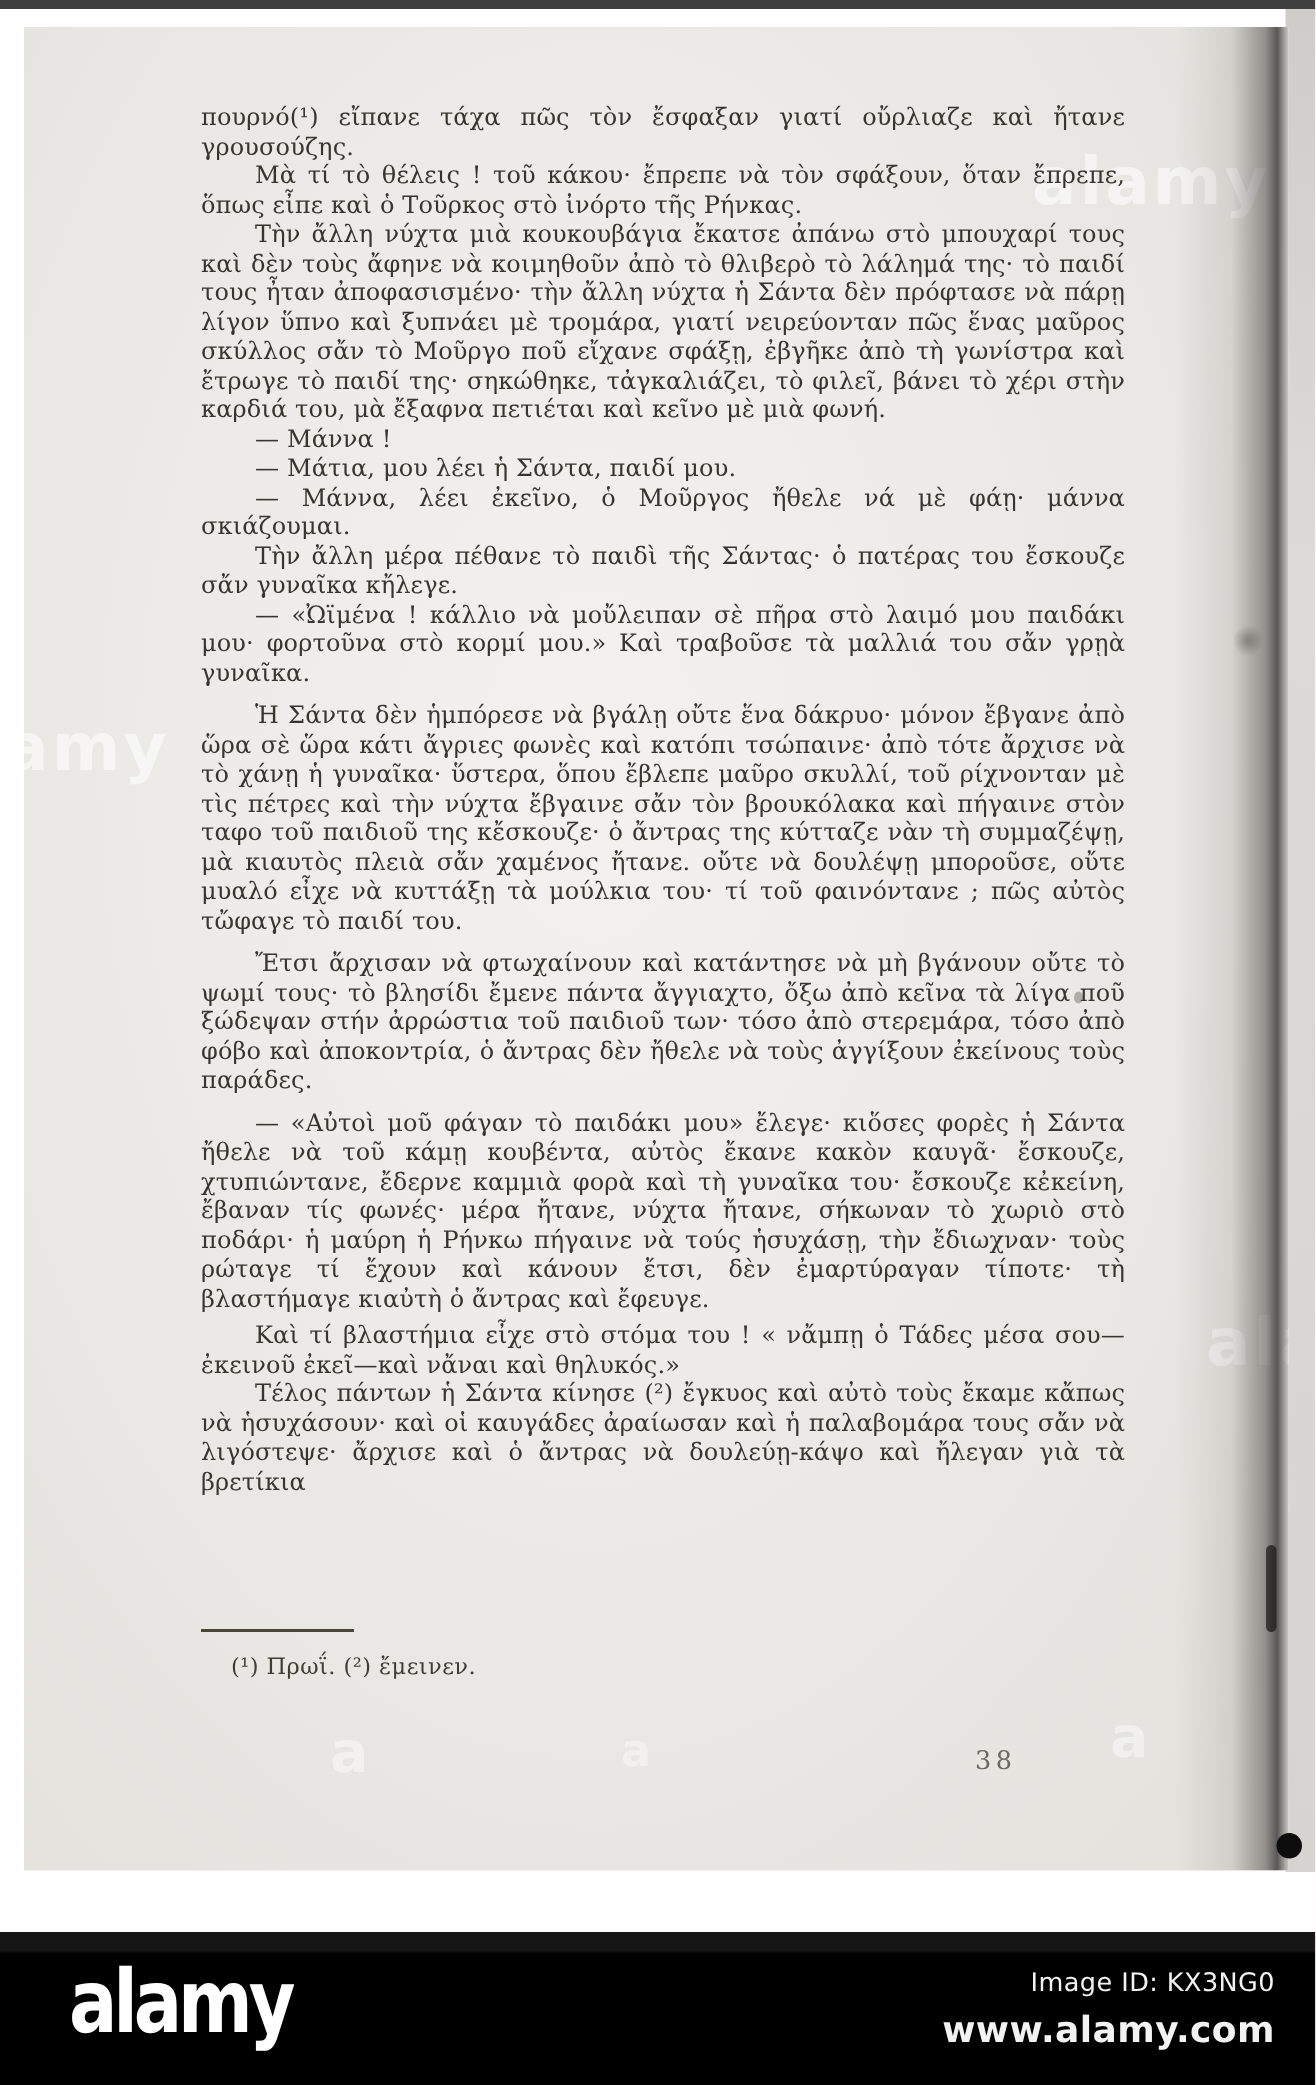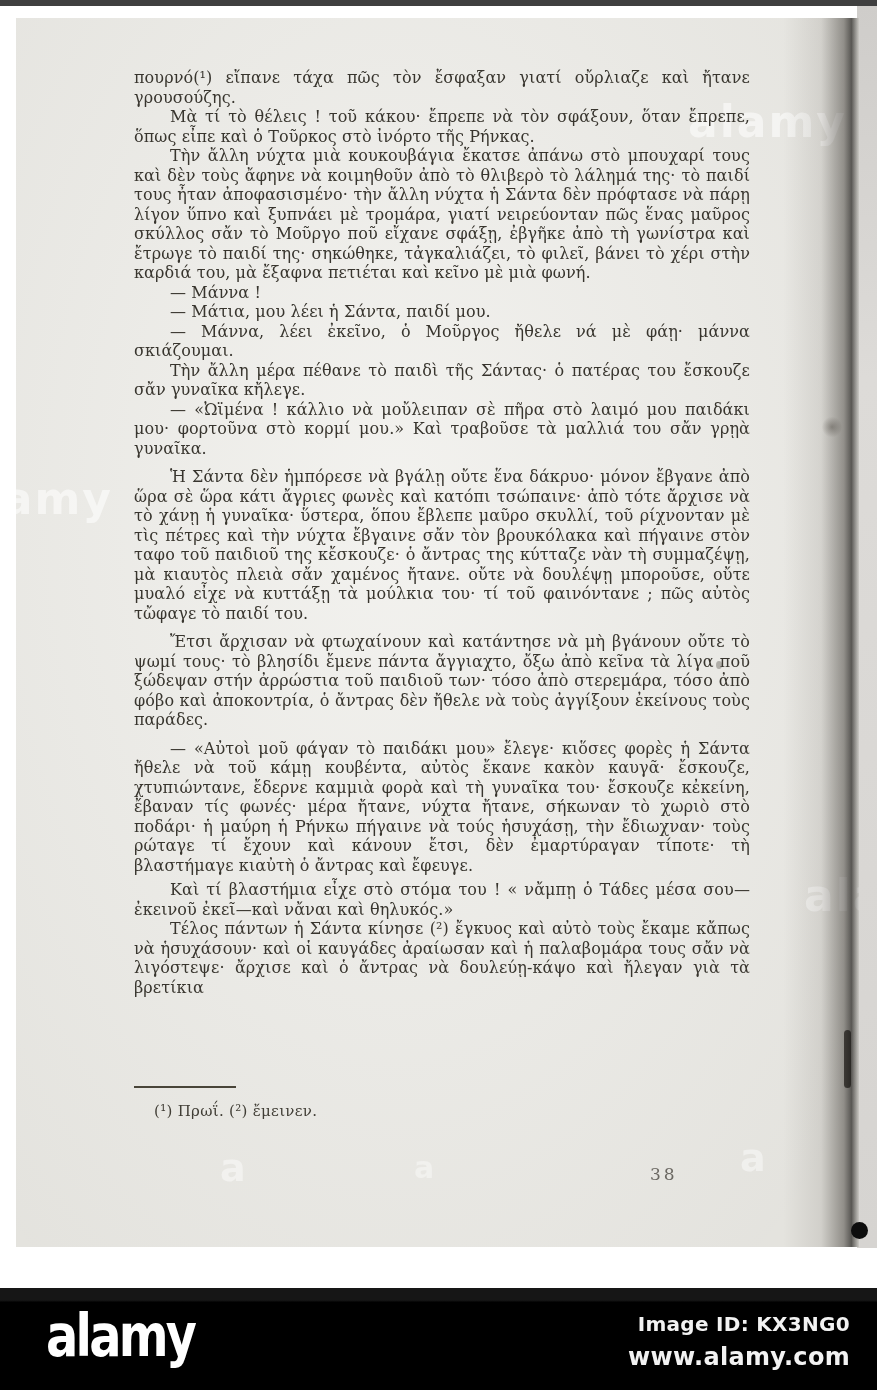--- a/index.html
+++ b/index.html
@@ -97,21 +97,21 @@
   }
   .footer-logo {
     position: absolute; left: 46px; top: 14px;
     color: #ffffff; font-size: 52px; font-weight: bold;
     letter-spacing: -3px; transform: scaleY(1.12) scaleX(0.92);
     transform-origin: left top;
   }
   .footer-right {
     position: absolute; right: 27px; top: 24px; text-align: right; color: #f2f2f2;
   }
-  .footer-image-id { font-size: 20px; font-weight: bold; letter-spacing: 0.3px; }
+  .footer-image-id { font-size: 17px; font-weight: normal; letter-spacing: 0.3px; }
   .footer-url { font-size: 24px; font-weight: bold; margin-top: 7px; letter-spacing: 0.3px; }
 </style>
 </head>
 <body>
 
 <div class="canvas">
 
   <div class="top-strip"></div>
   <div class="right-outer"></div>
 

